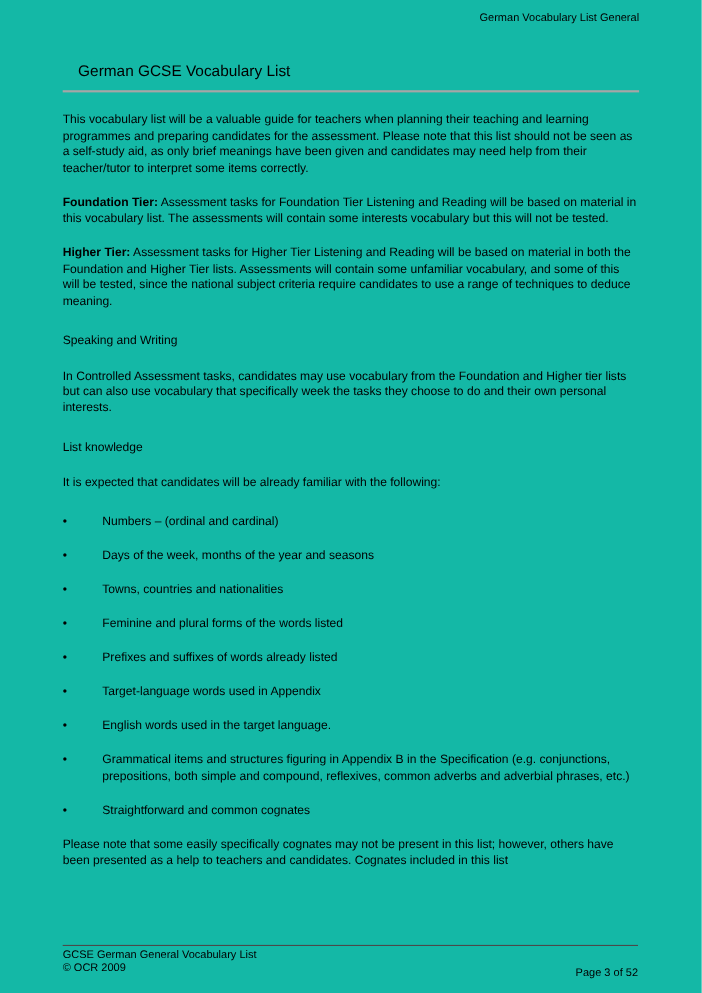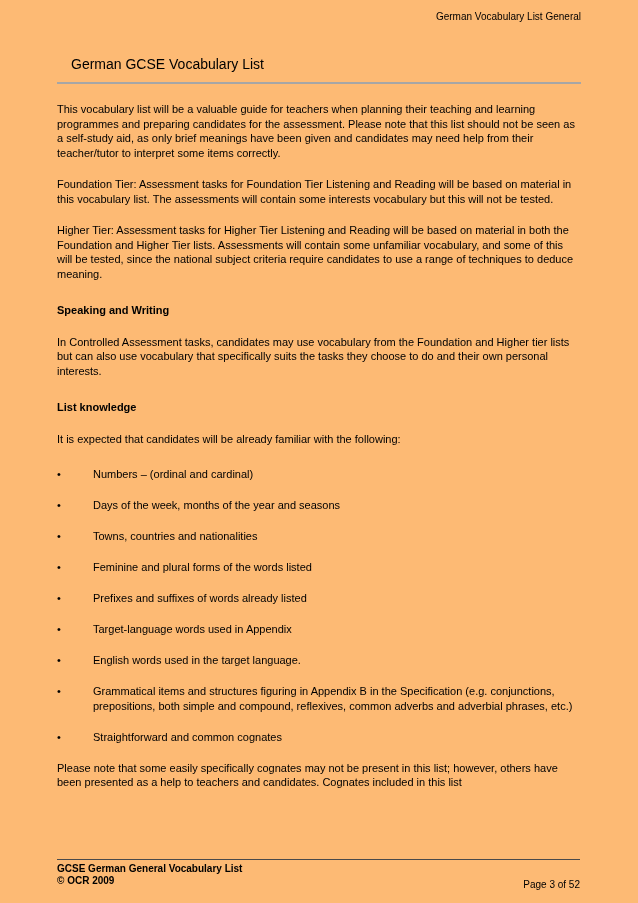--- a/index.html
+++ b/index.html
@@ -4,21 +4,21 @@
 <style>
   html, body {
     margin: 0;
     padding: 0;
     background: #ffffff;
   }
   .page {
     position: relative;
     width: 638px;
     height: 903px;
-    background: #fdba74;
+    background: #14b8a6;
     font-family: "Liberation Sans", sans-serif;
     color: #000000;
     box-sizing: border-box;
     padding: 10px 57px 0 57px;
     overflow: hidden;
   }
   .running-header {
     text-align: right;
     font-size: 10px;
     line-height: 13px;
@@ -36,25 +36,25 @@
     margin: 0 0 18px 0;
   }
   .body-text {
     font-size: 11px;
     line-height: 14.5px;
   }
   .para {
     margin: 0 0 17px 0;
   }
   .bold {
-    font-weight: 400;
+    font-weight: 700;
   }
   .section-heading {
     font-size: 11px;
-    font-weight: 700;
+    font-weight: 400;
     line-height: 14.5px;
     margin: 22px 0 17px 0;
   }
   .bullet-list {
     margin: 21px 0 5px 0;
   }
   .bullet-item {
     display: flex;
     margin-bottom: 16.5px;
   }
@@ -76,21 +76,21 @@
     border-top: 1.5px solid #4a4a4a;
     margin: 0 0 3px 0;
   }
   .footer-row {
     display: flex;
     justify-content: space-between;
     font-size: 10px;
     line-height: 12.5px;
   }
   .footer-left {
-    font-weight: 700;
+    font-weight: 400;
   }
   .footer-right {
     font-weight: 400;
     margin-top: 16px;
   }
 </style>
 </head>
 <body>
 
 <div class="page">
@@ -103,21 +103,21 @@
   <div class="body-text">
 
     <p class="para">This vocabulary list will be a valuable guide for teachers when planning their teaching and learning programmes and preparing candidates for the assessment. Please note that this list should not be seen as a self-study aid, as only brief meanings have been given and candidates may need help from their teacher/tutor to interpret some items correctly.</p>
 
     <p class="para"><span class="bold">Foundation Tier:</span><span> Assessment tasks for Foundation Tier Listening and Reading will be based on material in this vocabulary list. The assessments will contain some interests vocabulary but this will not be tested.</span></p>
 
     <p class="para"><span class="bold">Higher Tier:</span><span> Assessment tasks for Higher Tier Listening and Reading will be based on material in both the Foundation and Higher Tier lists. Assessments will contain some unfamiliar vocabulary, and some of this will be tested, since the national subject criteria require candidates to use a range of techniques to deduce meaning.</span></p>
 
     <div class="section-heading">Speaking and Writing</div>
 
-    <p class="para">In Controlled Assessment tasks, candidates may use vocabulary from the Foundation and Higher tier lists but can also use vocabulary that specifically suits the tasks they choose to do and their own personal interests.</p>
+    <p class="para">In Controlled Assessment tasks, candidates may use vocabulary from the Foundation and Higher tier lists but can also use vocabulary that specifically week the tasks they choose to do and their own personal interests.</p>
 
     <div class="section-heading">List knowledge</div>
 
     <p class="para">It is expected that candidates will be already familiar with the following:</p>
 
     <div class="bullet-list">
 
       <div class="bullet-item">
         <span class="bullet-marker">•</span>
         <span class="bullet-text">Numbers – (ordinal and cardinal)</span>

